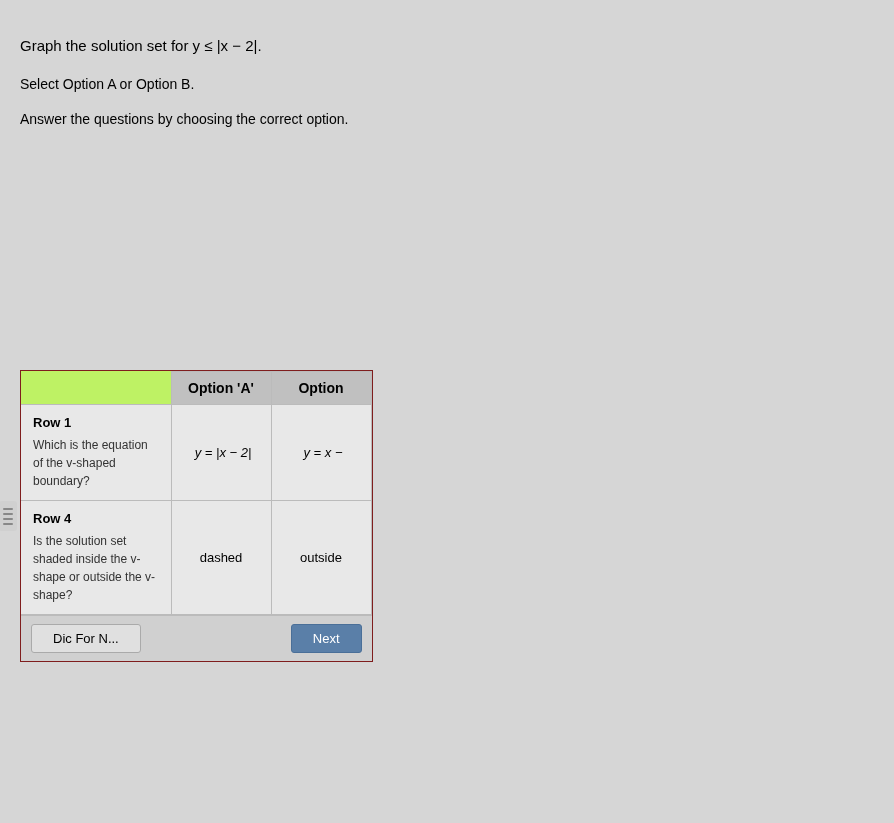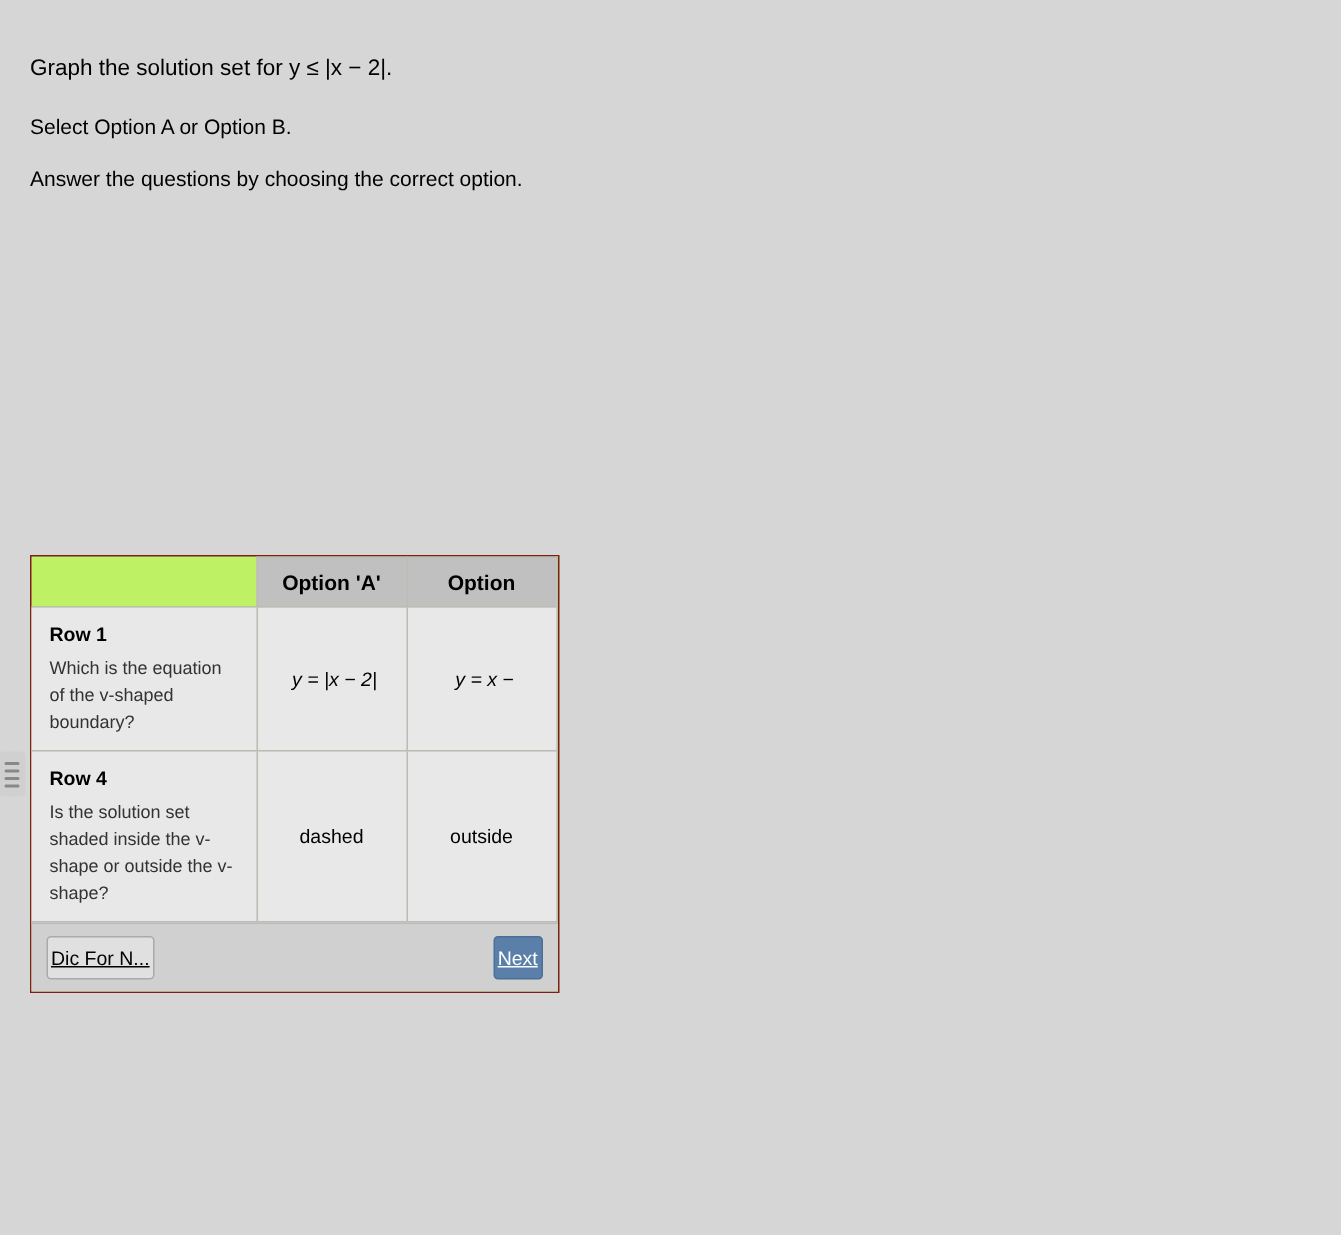--- a/index.html
+++ b/index.html
@@ -115,27 +115,26 @@
       background: #c0c0c0;
     }
     .btn-row {
       display: flex;
       justify-content: space-between;
       padding: 8px 10px;
       background: #d0d0d0;
       border-top: 1px solid #bbb;
     }
     .btn {
-      padding: 6px 2px;
+      padding: 6px 21px;
       font-size: 13px;
       border: 1px solid #aaa;
       border-radius: 3px;
       cursor: pointer;
       background: #e0e0e0;
-      text-decoration: underline;
     }
     .btn-primary {
       background: #5a7fa8;
       color: white;
       border: 1px solid #4a6f98;
     }
     .math-text {
       font-style: italic;
       font-size: 13px;
       padding-left: 16px;

